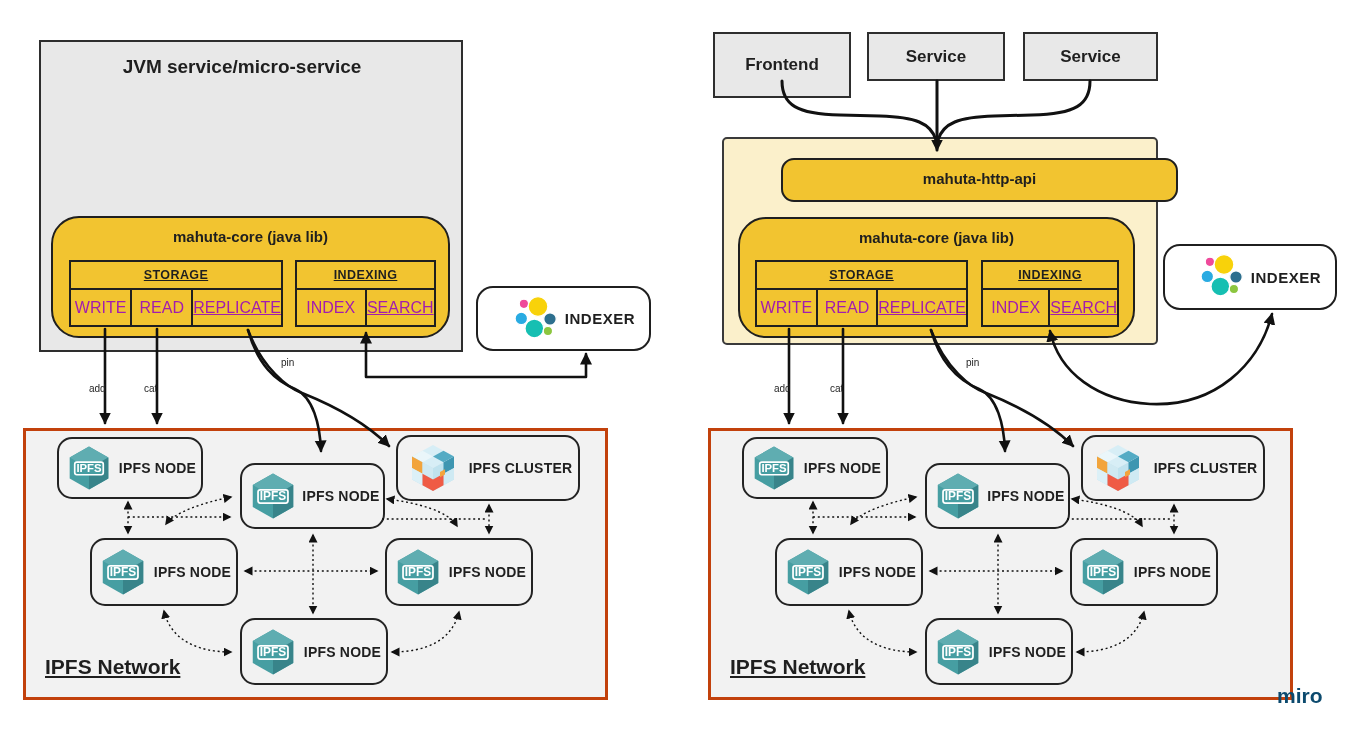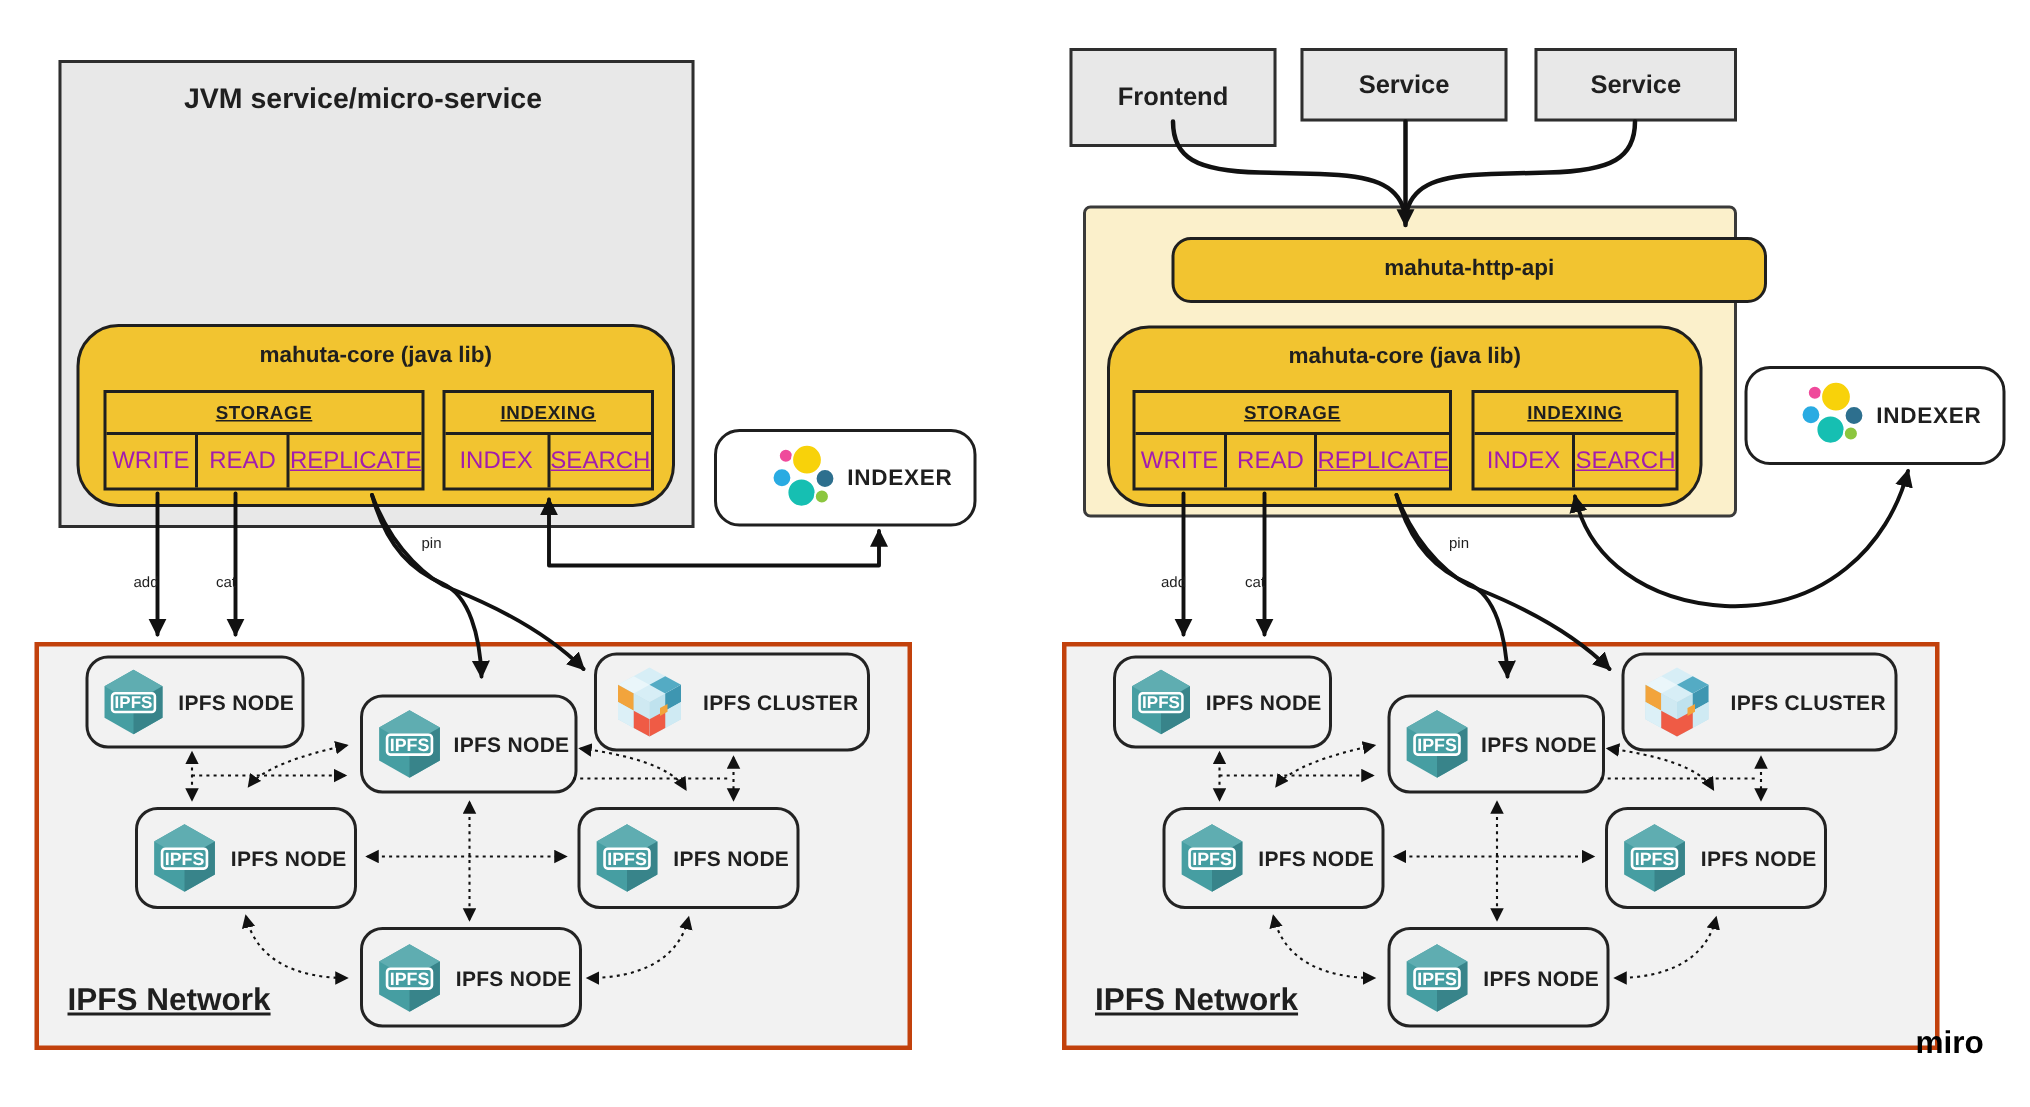--- a/index.html
+++ b/index.html
@@ -24,21 +24,21 @@
   .op-cell:last-child{border-right:none;text-decoration:underline;}
   .indexer-box{background:#ffffff;border:2px solid #1f1f1f;border-radius:17px;display:flex;align-items:center;
                justify-content:flex-end;padding:0 14px;}
   .indexer-label{font-size:15px;font-weight:700;letter-spacing:.5px;}
   .network-box{background:#F2F2F2;border:3px solid #c2410c;}
   .network-title{position:absolute;left:19px;bottom:18px;font-size:21px;font-weight:700;text-decoration:underline;}
   .node{background:#F2F2F2;border:2px solid #232323;border-radius:15px;display:flex;align-items:center;
         padding-left:9px;gap:4px;z-index:3;}
   .node-label{flex:1;text-align:center;font-size:14px;font-weight:700;letter-spacing:.2px;}
   .flow-label{font-size:10px;z-index:6;}
-  .watermark{font-size:21px;font-weight:700;color:#000000;z-index:6;}
+  .watermark{font-size:21px;font-weight:700;color:#0c4a6e;z-index:6;}
   #arrows{position:absolute;left:0;top:0;z-index:5;pointer-events:none;}
   .sa{fill:none;stroke:#111;stroke-width:2.6;stroke-linecap:round;stroke-linejoin:round;}
   .ca{fill:none;stroke:#111;stroke-width:3;stroke-linecap:round;}
   .da{fill:none;stroke:#111;stroke-width:1.4;stroke-dasharray:2 2.8;}
 </style>
 </head>
 <body>
 
 <svg width="0" height="0" style="position:absolute" aria-hidden="true">
   <defs>

